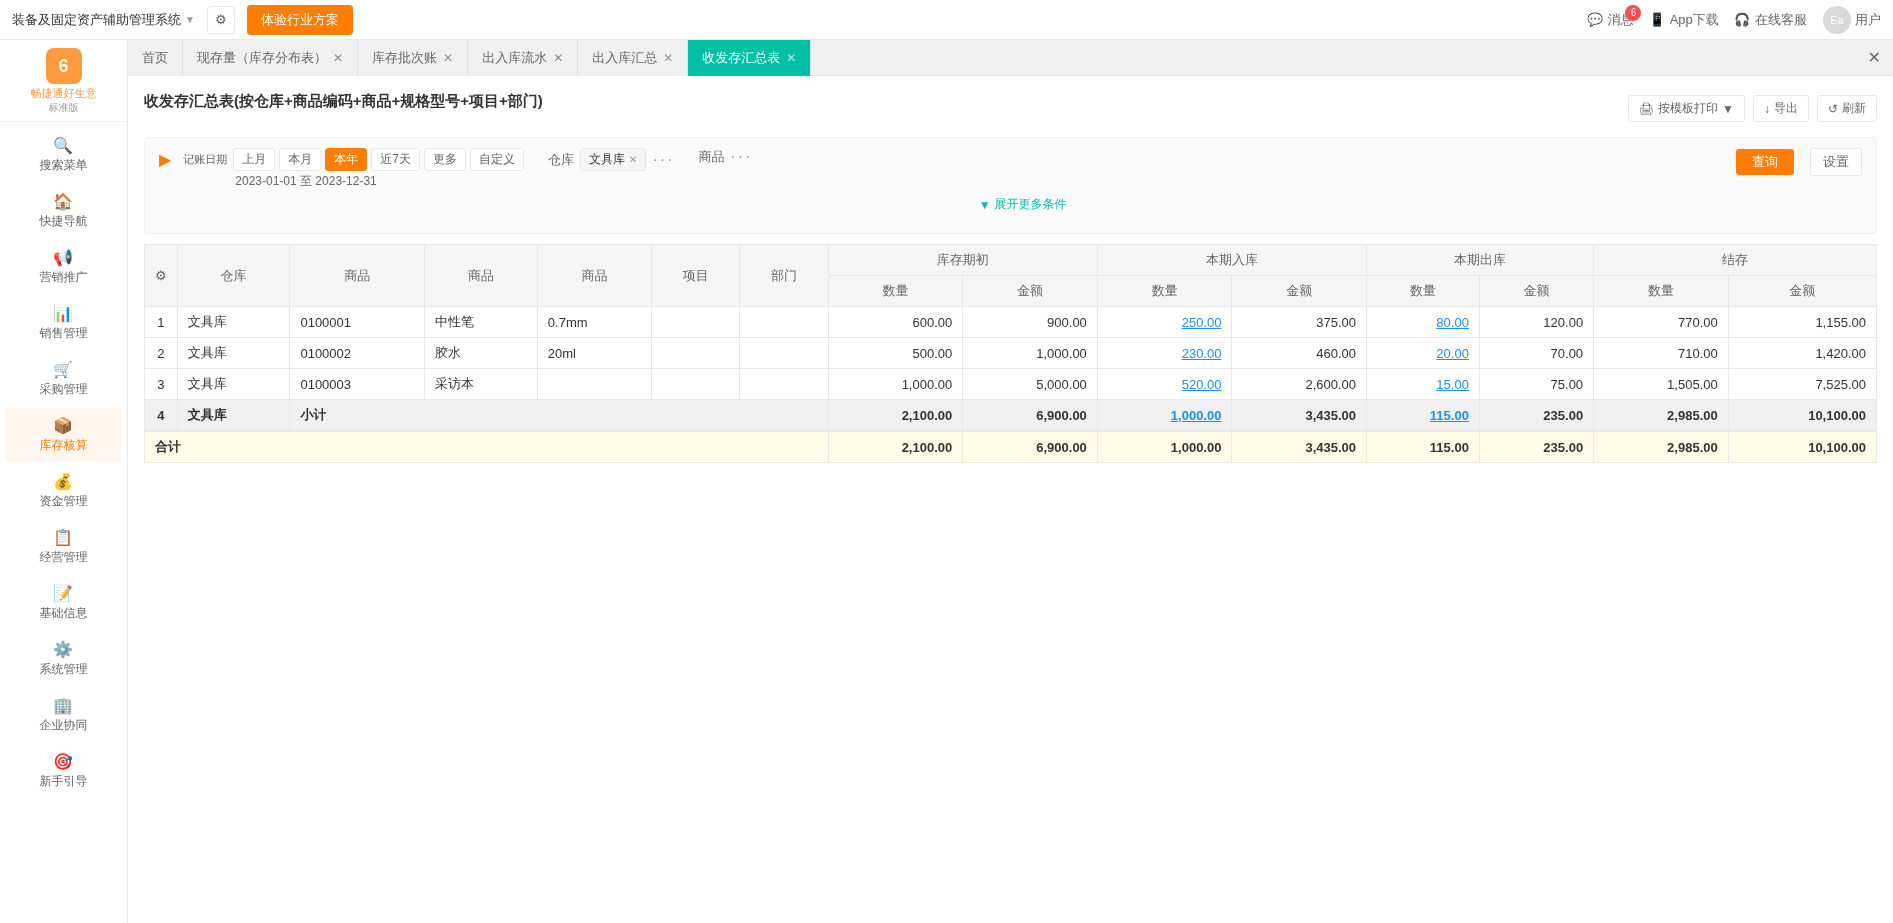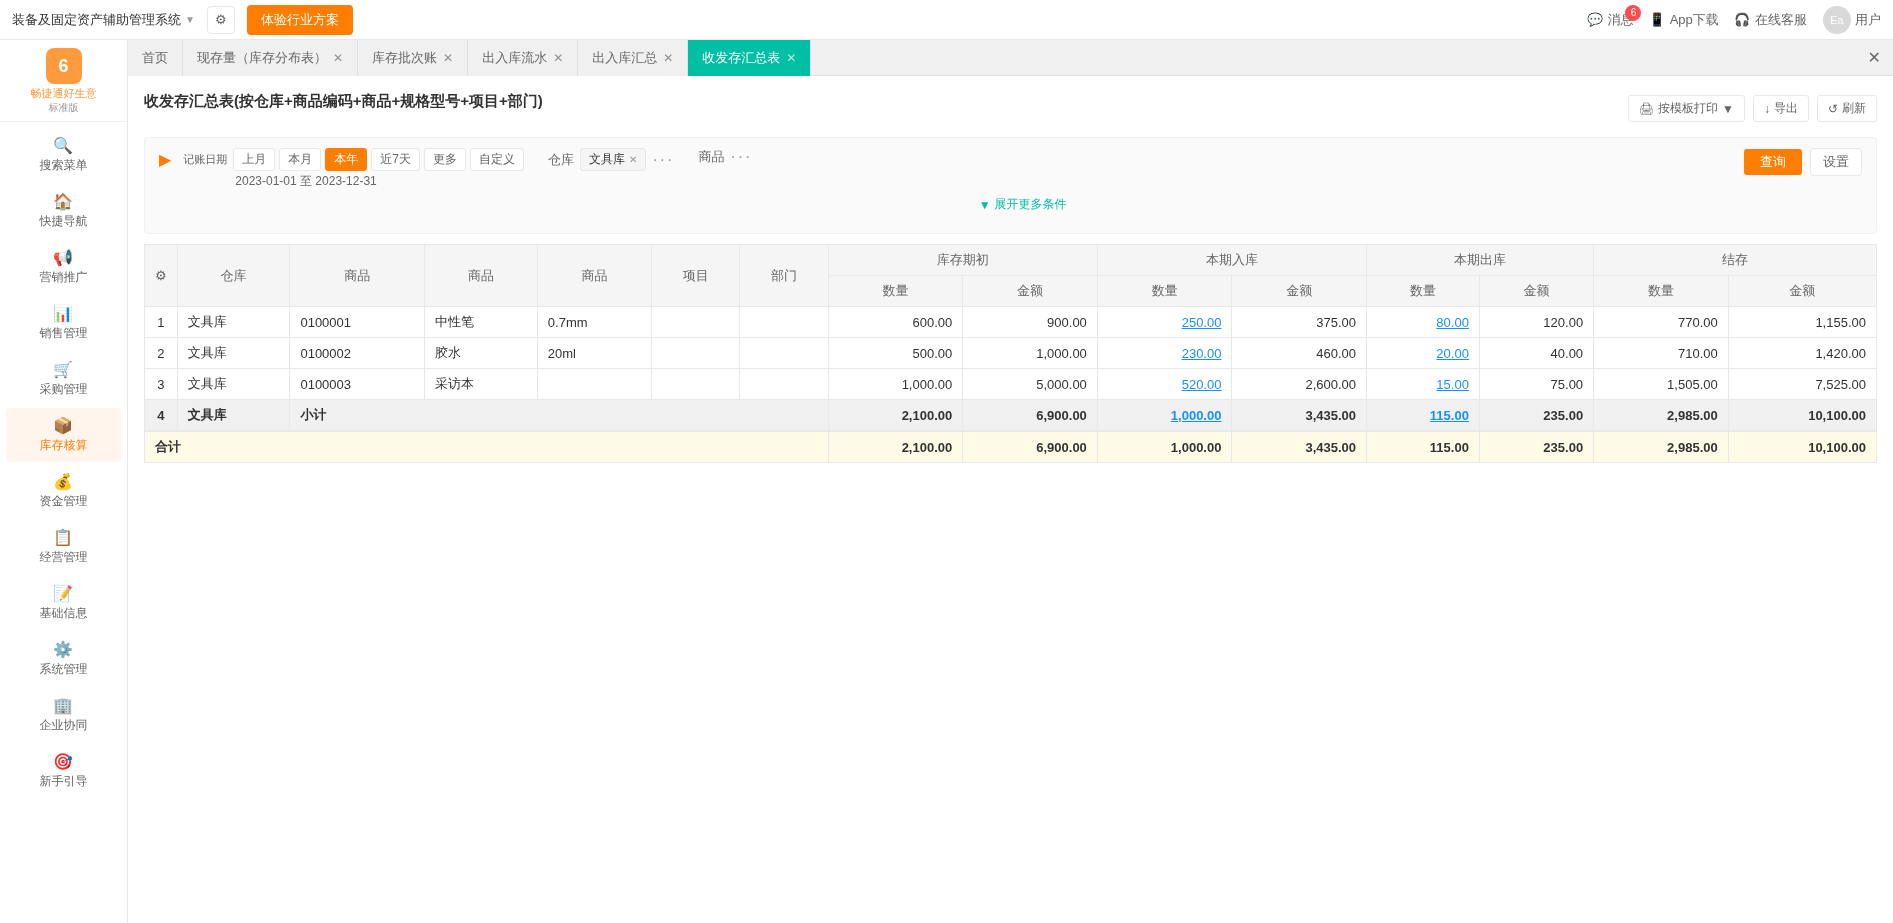--- a/index.html
+++ b/index.html
@@ -260,21 +260,21 @@
                     <span class="filter-tag-close">✕</span>
                   </div>
                   <span class="filter-dots">···</span>
                 </div>
 
                 <div style="display:flex; align-items:center; gap:6px;">
                   <span style="color:#666;font-size:13px;">商品</span>
                   <span class="filter-dots">···</span>
                 </div>
 
-                <div style="margin-left:auto; display:flex; gap:8px; align-items:center;">
+                <div style="margin-left:auto; display:flex; gap:16px; align-items:center;">
                   <button class="query-btn">查询</button>
                   <button class="settings-btn">设置</button>
                 </div>
               </div>
 
               <div class="expand-row">
                 <button class="expand-btn">
                   <span>▼</span>
                   <span>展开更多条件</span>
                 </button>
@@ -334,21 +334,21 @@
     <td class="text-left">0100002</td>
     <td class="text-left">胶水</td>
     <td class="text-left">20ml</td>
     <td class="text-left"></td>
     <td class="text-left"></td>
     <td>500.00</td>
     <td>1,000.00</td>
     <td style="color:#1890ff;text-decoration:underline;cursor:pointer;">230.00</td>
     <td>460.00</td>
     <td style="color:#1890ff;text-decoration:underline;cursor:pointer;margin-left:32px;">20.00</td>
-    <td>40.00</td>
+    <td>70.00</td>
     <td>710.00</td>
     <td>1,420.00</td>
   </tr>
                 <tr>
     <td class="text-center">3</td>
     <td class="text-left">文具库</td>
     <td class="text-left">0100003</td>
     <td class="text-left">采访本</td>
     <td class="text-left"></td>
     <td class="text-left"></td>

